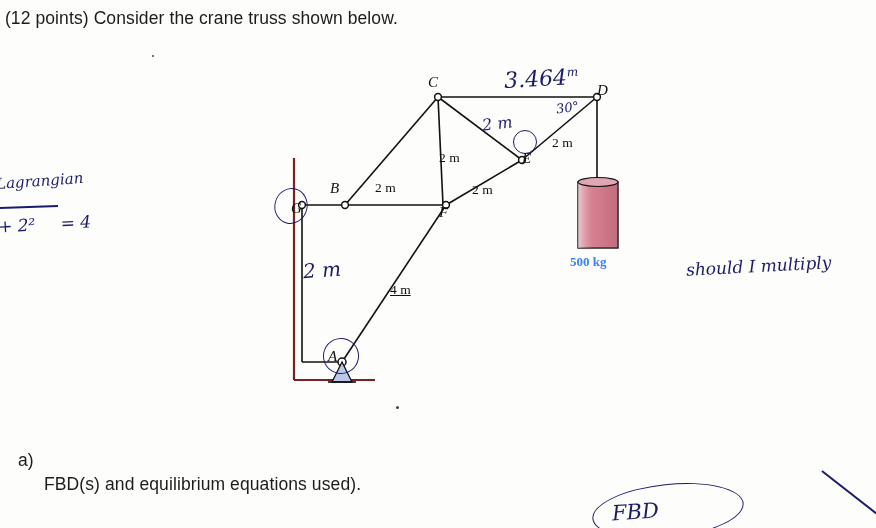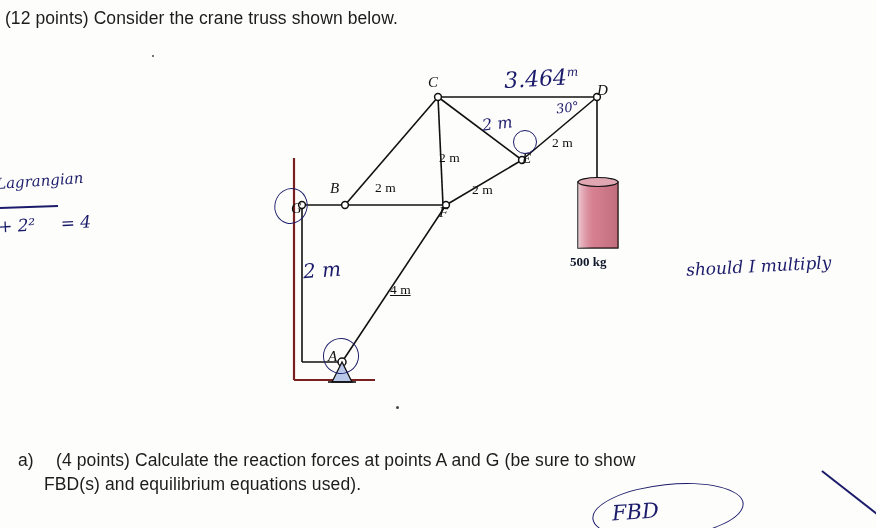--- a/index.html
+++ b/index.html
@@ -64,21 +64,21 @@
     font-family: "Liberation Serif", serif;
     font-size: 13.5px;
     color: #111;
     white-space: nowrap;
   }
   .mass-label {
     position: absolute;
     font-family: "Liberation Serif", serif;
     font-weight: bold;
     font-size: 13px;
-    color: #0f172a;
+    color: #3b82f6;
     white-space: nowrap;
   }
   
   .hand {
     position: absolute;
     font-family: "DejaVu Serif", serif;
     font-style: italic;
     color: #1b1b6b;
     white-space: nowrap;
   }
@@ -286,21 +286,20 @@
     <span>+ 2²</span>
     <span style="padding-left:20px;">= 4</span>
   </div>
   <div class="hand" id="hw-should">should I multiply</div>
 
   <div id="hw-circle-g"></div>
   <div id="hw-circle-a"></div>
   <div id="hw-circle-e"></div>
 
   <div class="printed" id="part-a-label">a)</div>
-  <div class="printed" id="part-a-text">(4 points) Calculate the reaction forces at points A and G (be sure to show</div>
   <div class="printed" id="part-a-text2">FBD(s) and equilibrium equations used).</div>
 
   <div id="hw-fbd-ellipse"></div>
   <div class="hand" id="hw-fbd">FBD</div>
   <div id="hw-diag-line"></div>
 
   <div class="speck" style="left:152px; top:55px; width:2px; height:2px;"></div>
   <div class="speck" style="left:396px; top:406px; width:3px; height:3px;"></div>
 
 </div>

